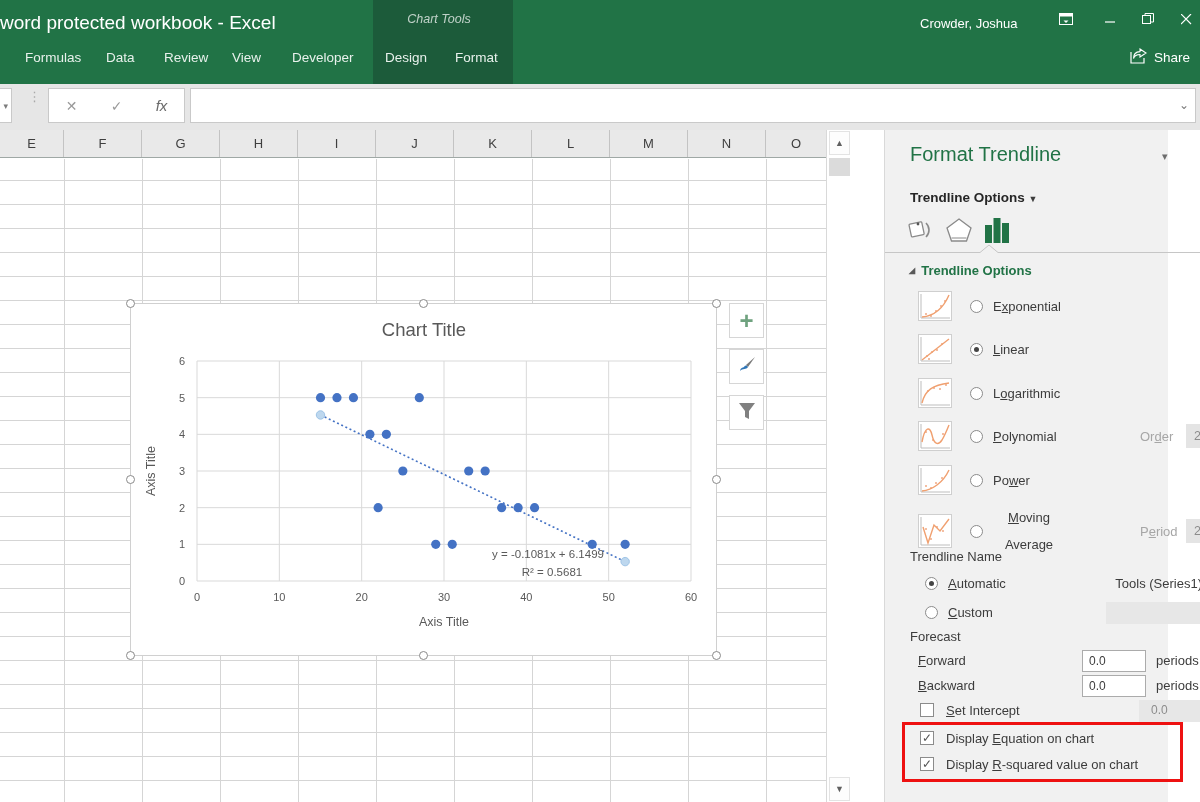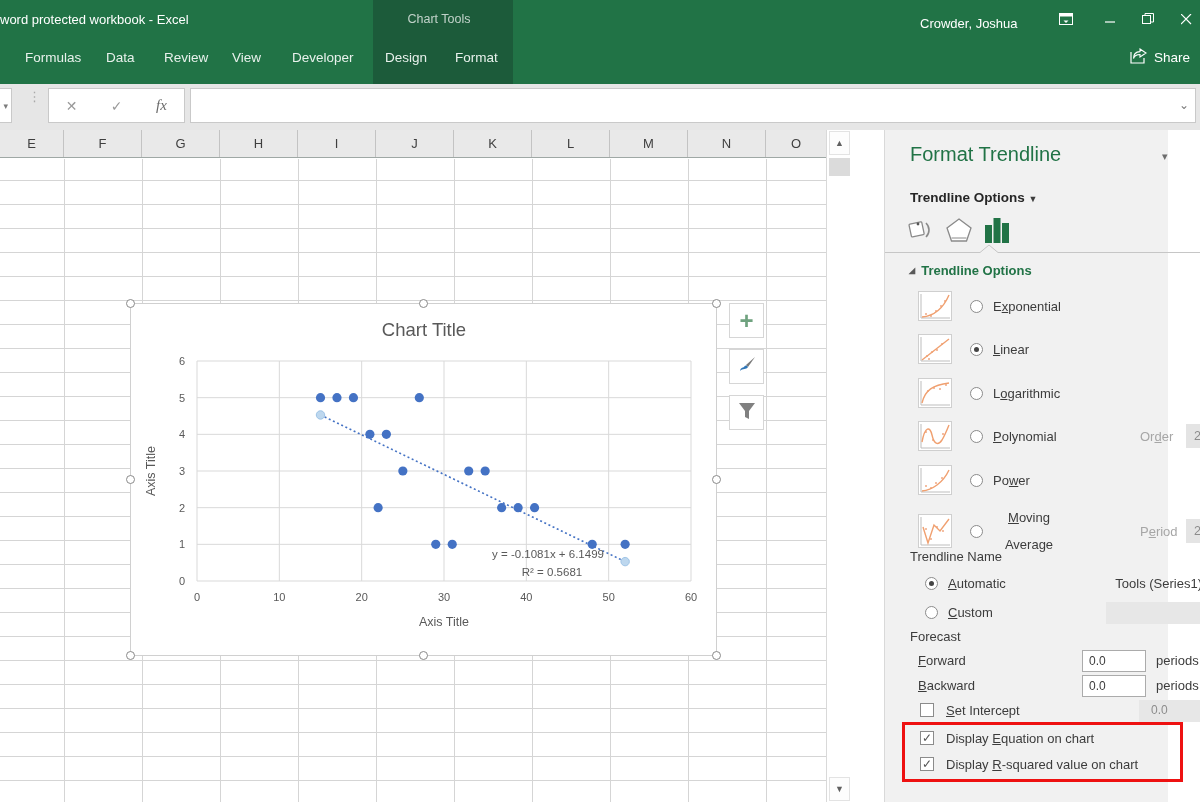--- a/index.html
+++ b/index.html
@@ -3,35 +3,35 @@
 <meta charset="utf-8">
 <style>
   * { box-sizing: border-box; margin: 0; padding: 0; }
   html,body { width:1200px; height:802px; overflow:hidden; }
   body { font-family:"Liberation Sans", sans-serif; position:relative; background:#fff; color:#3a3a3a; }
   u { text-decoration: underline; }
 
   
   .ribbon { position:absolute; left:0; top:0; width:1200px; height:84px; background:#217346; }
   .ctx-block { position:absolute; left:373px; top:0; width:140px; height:84px; background:#1c5b3a; }
-  .app-title { position:absolute; left:0; top:12px; font-size:13px; color:#fff; white-space:nowrap; }
-  .ctx-label { position:absolute; left:373px; top:12px; width:132px; text-align:center; font-size:12.5px; color:rgba(255,255,255,.72); }
+  .app-title { position:absolute; left:0; top:12px; font-size:19px; color:#fff; white-space:nowrap; }
+  .ctx-label { position:absolute; left:373px; top:12px; width:132px; text-align:center; font-size:12.5px; color:rgba(255,255,255,.72);font-style:italic; }
   .user-name { position:absolute; left:920px; top:16px; font-size:13px; color:#fff; }
   .win-btn { position:absolute; top:8px; width:28px; height:22px; display:flex; align-items:center; justify-content:center; color:#fff; cursor:default; }
   .tab { position:absolute; top:50px; font-size:13.5px; color:#e8f1ec; cursor:default; }
   .tellme { position:absolute; left:519px; top:48px; display:flex; align-items:center; gap:7px; color:#fff; font-size:13.5px; }
   .share { position:absolute; right:10px; top:48px; display:flex; align-items:center; gap:6px; color:#fff; font-size:13.5px; }
 
   
   .fbar { position:absolute; left:0; top:84px; width:1200px; height:46px; background:#e6e6e6; }
   .namebox-edge { position:absolute; left:-60px; top:4px; width:72px; height:35px; background:#fff; border:1px solid #c9c9c9; display:flex; align-items:center; justify-content:flex-end; padding-right:3px; color:#7c7c7c; font-size:9px; }
   .fbar-dots { position:absolute; left:28px; top:8px; color:#a9a9a9; font-size:13px; letter-spacing:0; line-height:9px; }
   .fxgroup { position:absolute; left:48px; top:4px; width:137px; height:35px; background:#fff; border:1px solid #c9c9c9; display:flex; align-items:center; }
   .fxbtn { flex:1; text-align:center; color:#9a9a9a; font-size:14px; }
-  .fx-glyph { font-family:Liberation Serif, serif; font-style:italic; color:#6a6a6a; font-size:15px; }
+  .fx-glyph { font-family:Liberation Sans, sans-serif; font-style:italic; color:#6a6a6a; font-size:15px; }
   .finput { position:absolute; left:190px; top:4px; right:4px; height:35px; background:#fff; border:1px solid #c9c9c9; }
   .finput .chev { position:absolute; right:6px; top:9px; color:#7c7c7c; font-size:12px; }
 
   
   .grid-wrap { position:absolute; left:0; top:130px; width:826px; height:672px; }
   .col-headers { position:absolute; left:0; top:0; width:826px; height:28px; background:#e9e9e9; border-bottom:1px solid #9fa8a5; display:flex; }
   .colh { width:78px; height:100%; display:flex; align-items:center; justify-content:center; font-size:13px; color:#3f3f3f; border-right:1px solid #c3c3c3; }
   .colh:first-child { width:64px; }
   .colh:last-child { width:60px; border-right:none; }
   .grid-body { position:absolute; left:0; top:29px; width:826px; height:643px; background:#fff;

